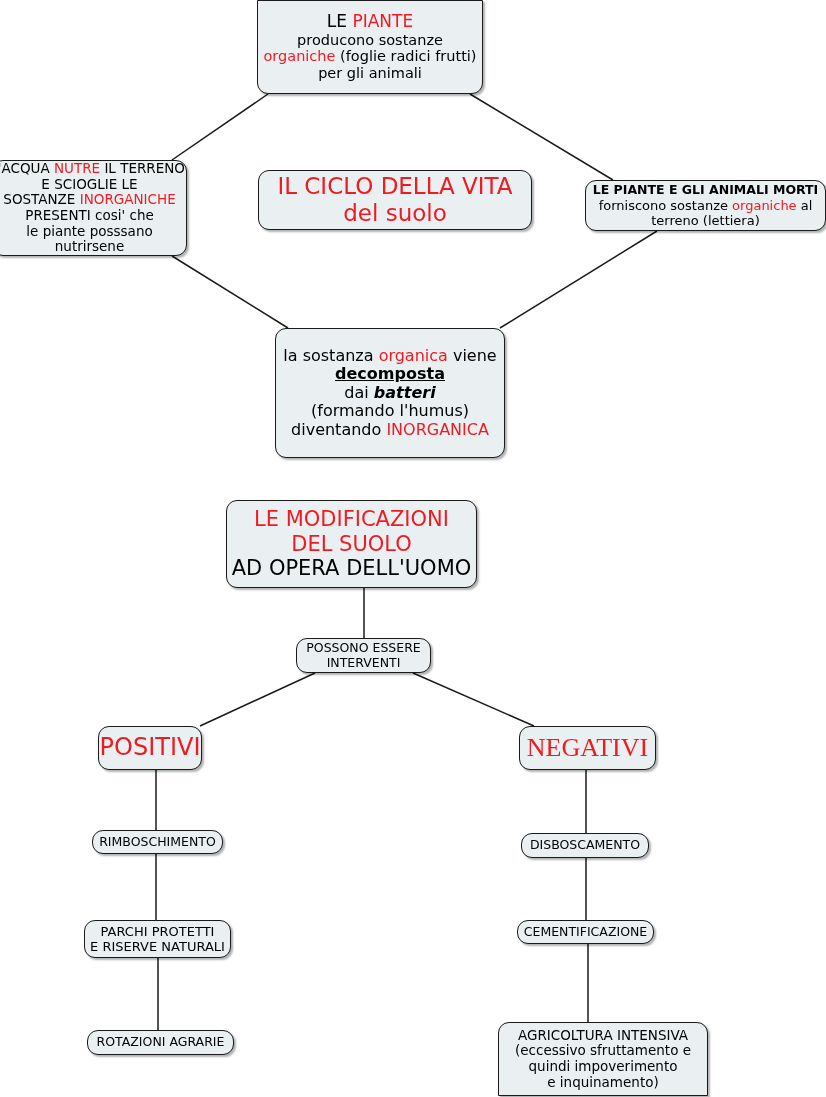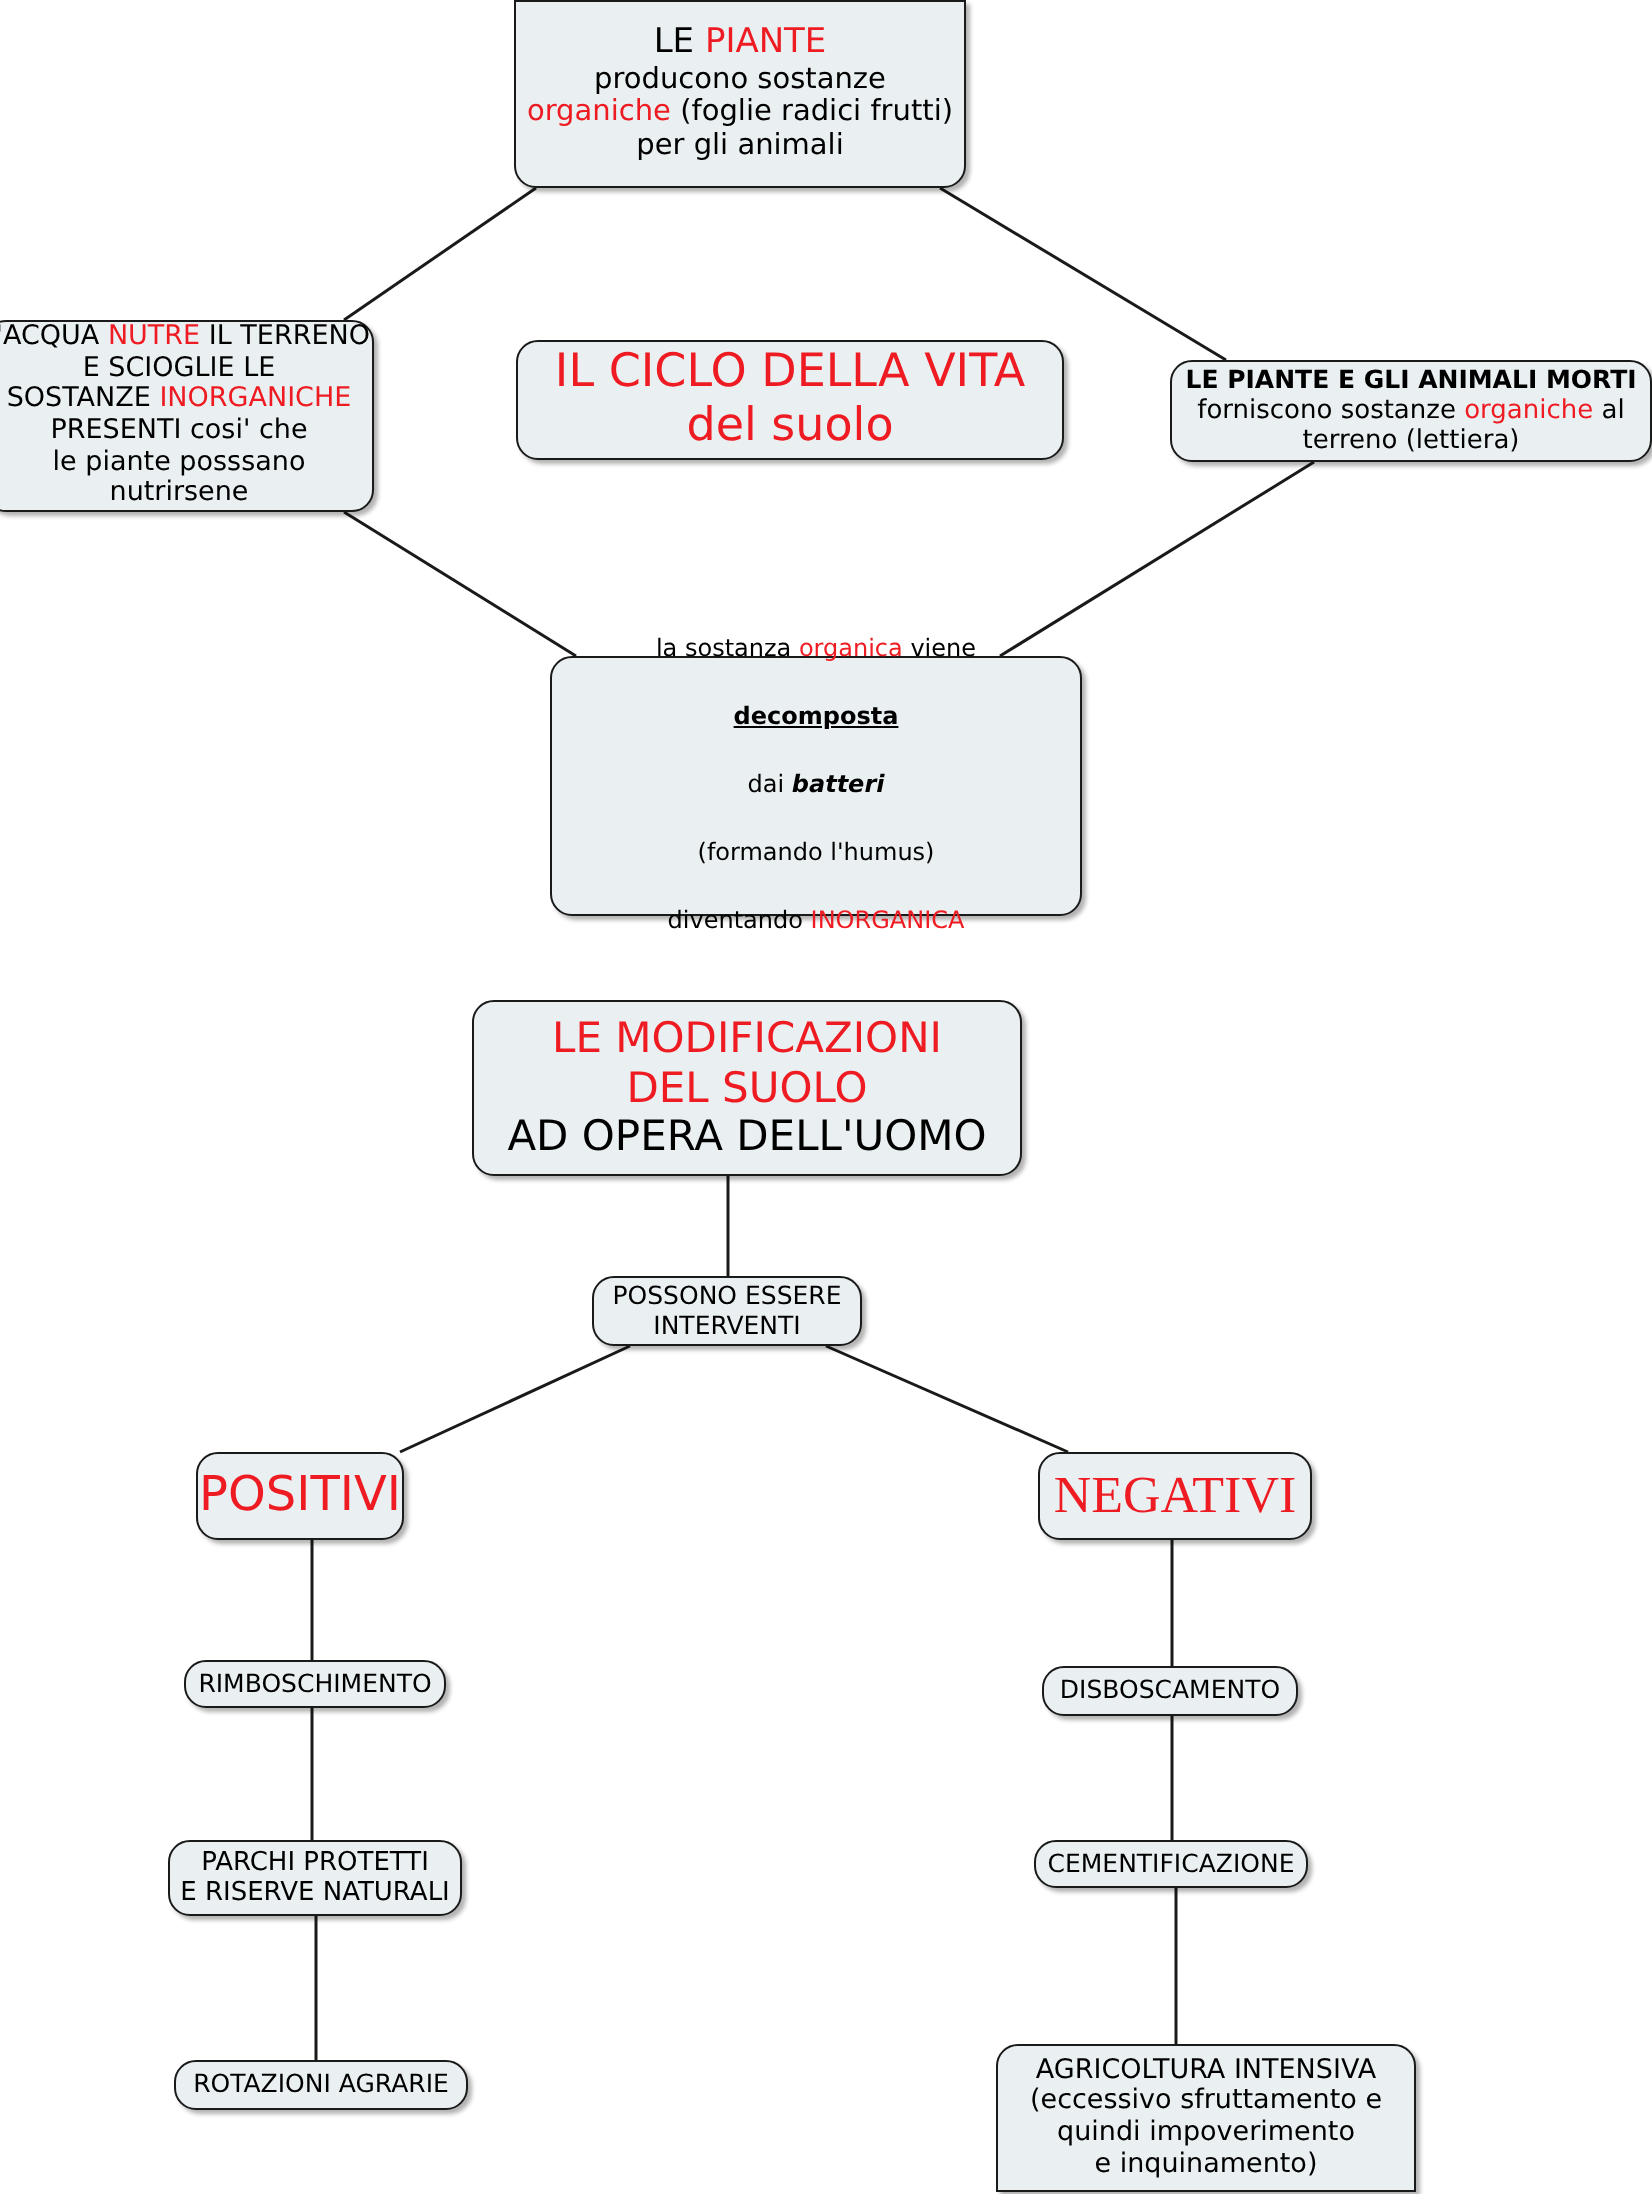--- a/index.html
+++ b/index.html
@@ -55,23 +55,23 @@
   #n-piante      { left:257px; top:0px;    width:226px; height:94px;  font-size:14.5px; border-radius:0 0 11px 11px; }
   #n-piante .t1  { font-size:17px; }
 
   #n-acqua       { left:-8px;  top:160px;  width:195px; height:96px;  font-size:13.5px; }
 
   #n-ciclo       { left:258px; top:170px;  width:274px; height:60px;  font-size:23px; }
 
   #n-morti       { left:585px; top:180px;  width:241px; height:51px;  font-size:13px; }
   #n-morti .t1   { font-size:12.5px; }
 
-  #n-decomp      { left:275px; top:328px;  width:266px; height:130px; font-size:12px;gap:20px; }
+  #n-decomp      { left:275px; top:328px;  width:230px; height:130px; font-size:16px; }
 
-  #n-modif       { left:226px; top:500px;  width:275px; height:88px;  font-size:21px;margin-left:10px; }
+  #n-modif       { left:226px; top:500px;  width:251px; height:88px;  font-size:21px; }
 
   #n-possono     { left:296px; top:638px;  width:135px; height:35px;  font-size:12.5px; }
 
   #n-positivi    { left:98px;  top:726px;  width:104px; height:44px;  font-size:24px; }
   #n-negativi    { left:519px; top:726px;  width:137px; height:44px;  font-size:26px;font-family:Liberation Serif, serif; }
 
   #n-rimb        { left:92px;  top:830px;  width:131px; height:24px;  font-size:12.5px; }
   #n-parchi      { left:84px;  top:920px;  width:147px; height:38px;  font-size:13px; }
   #n-rotaz       { left:87px;  top:1030px; width:147px; height:25px;  font-size:12.5px; }
 

